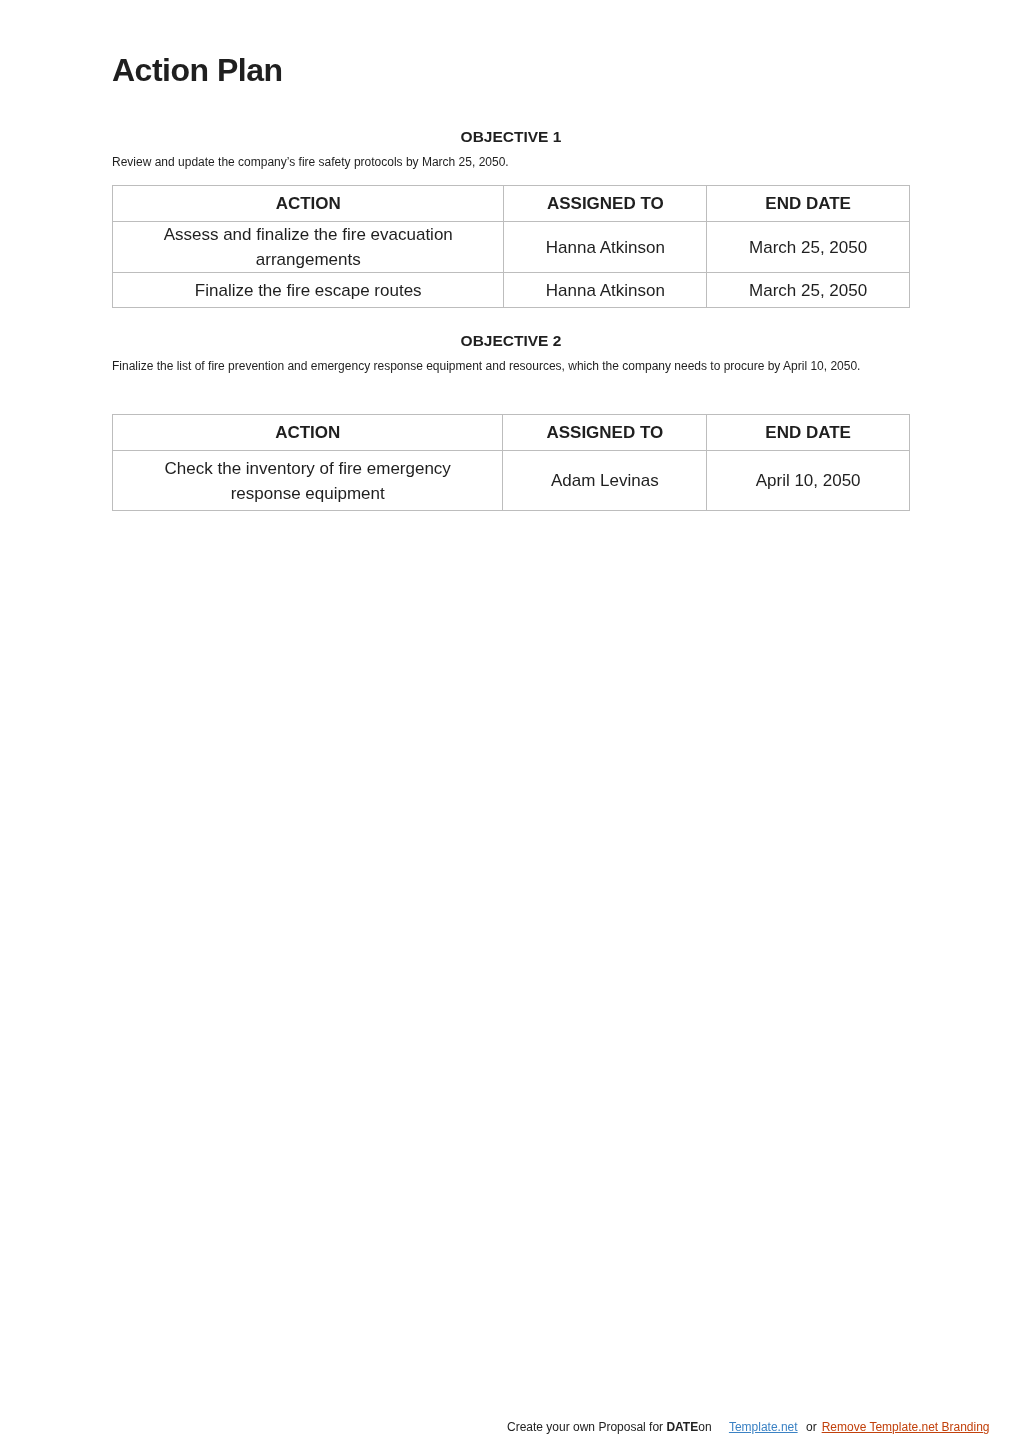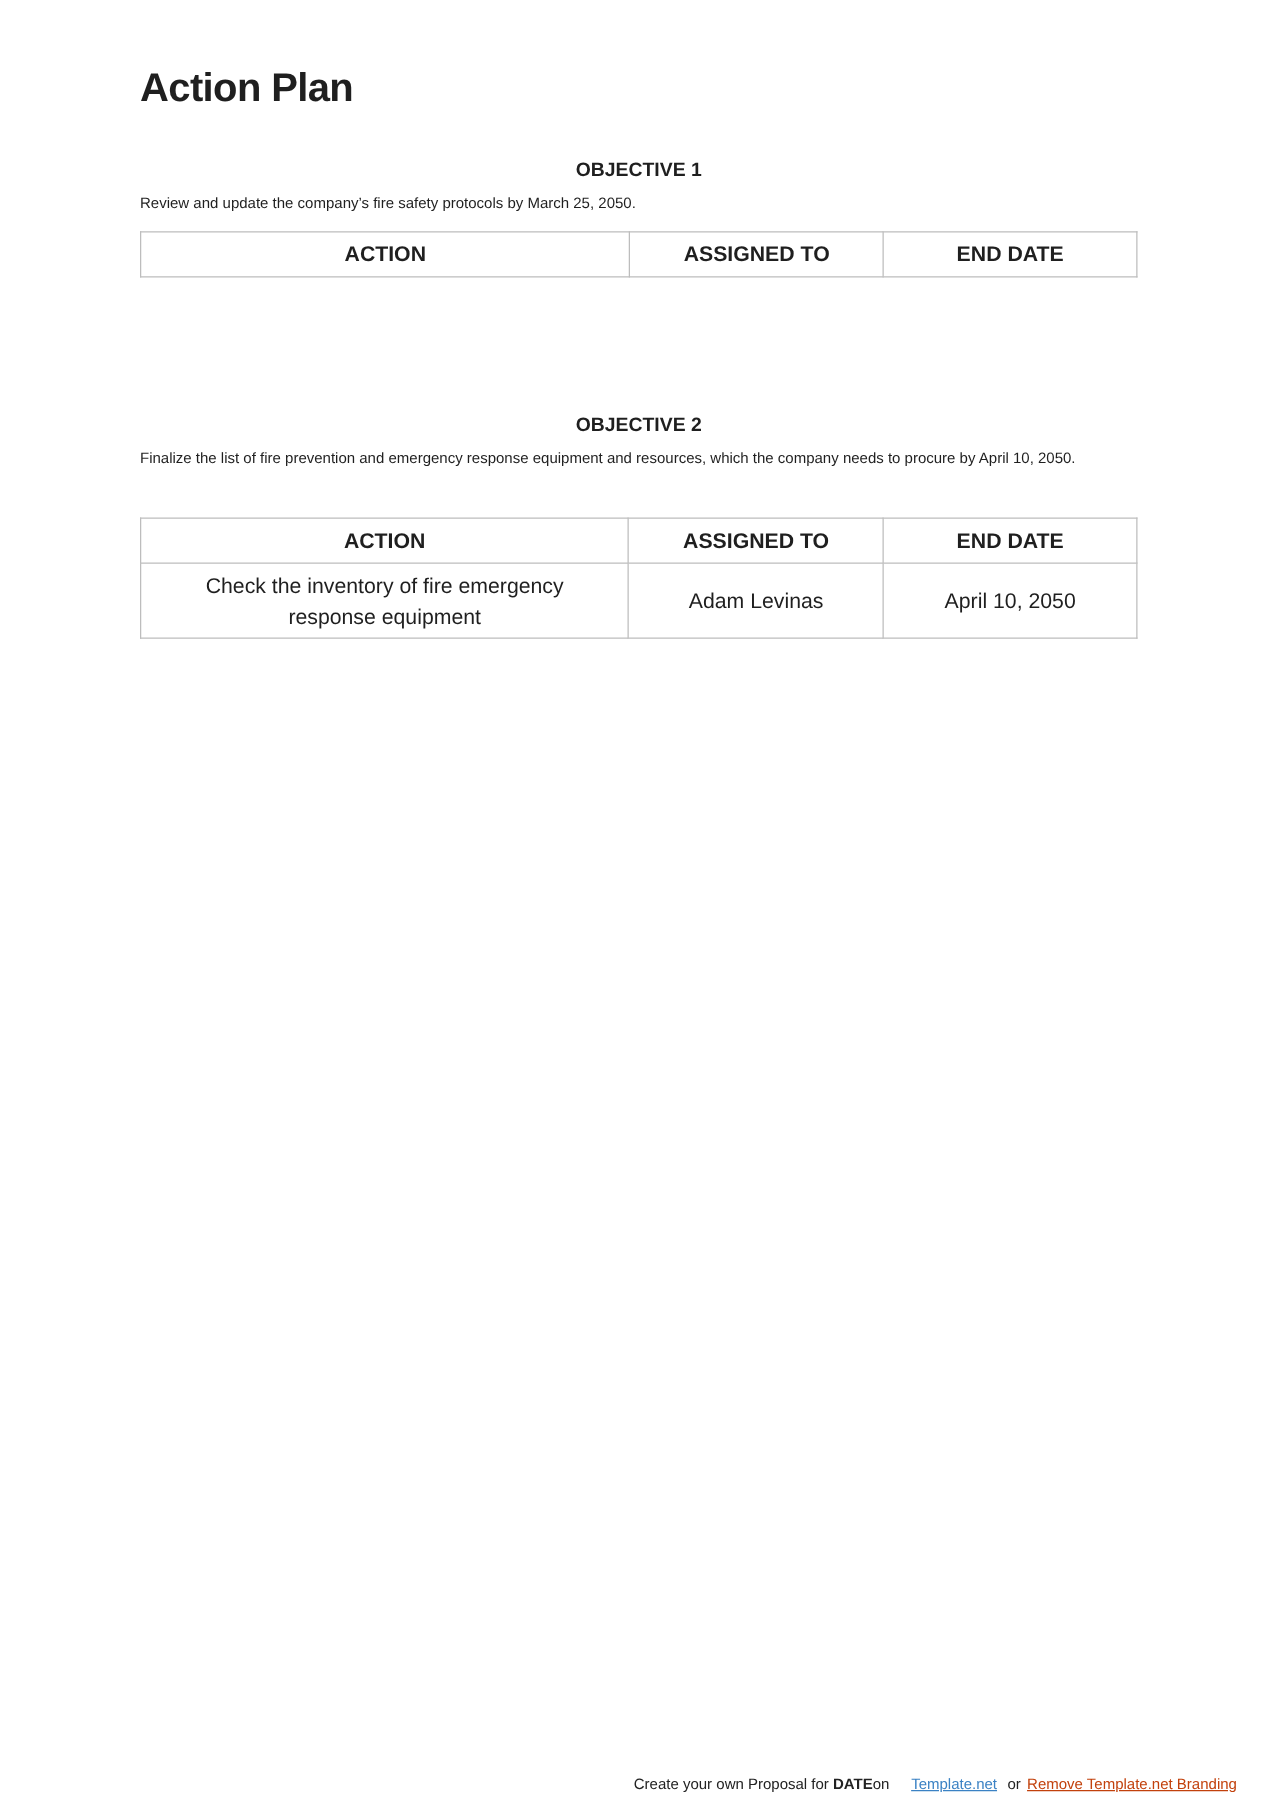--- a/index.html
+++ b/index.html
@@ -31,20 +31,30 @@
       <col style="width:392px">
       <col style="width:203px">
       <col style="width:203px">
     </colgroup>
   <tbody>
       <tr>
     <th>ACTION</th>
     <th>ASSIGNED TO</th>
     <th>END DATE</th>
   </tr>
+  <tr class="r35">
+    <td>Assess and finalize the fire evacuation arrangements</td>
+    <td>Hanna Atkinson</td>
+    <td>March 25, 2050</td>
+  </tr>
+  <tr class="r35">
+    <td>Finalize the fire escape routes</td>
+    <td>Hanna Atkinson</td>
+    <td>March 25, 2050</td>
+  </tr>
 </tbody>
   </table>
 
 <div class="obj-head" style="top:332px;">OBJECTIVE 2</div>
 <div class="obj-desc" style="top:354px;">Finalize the list of fire prevention and emergency response equipment and resources, which the company needs to procure by April 10, 2050.</div>
 <table style="top:414px;">
   <colgroup>
       <col style="width:391px">
       <col style="width:204px">
       <col style="width:203px">

